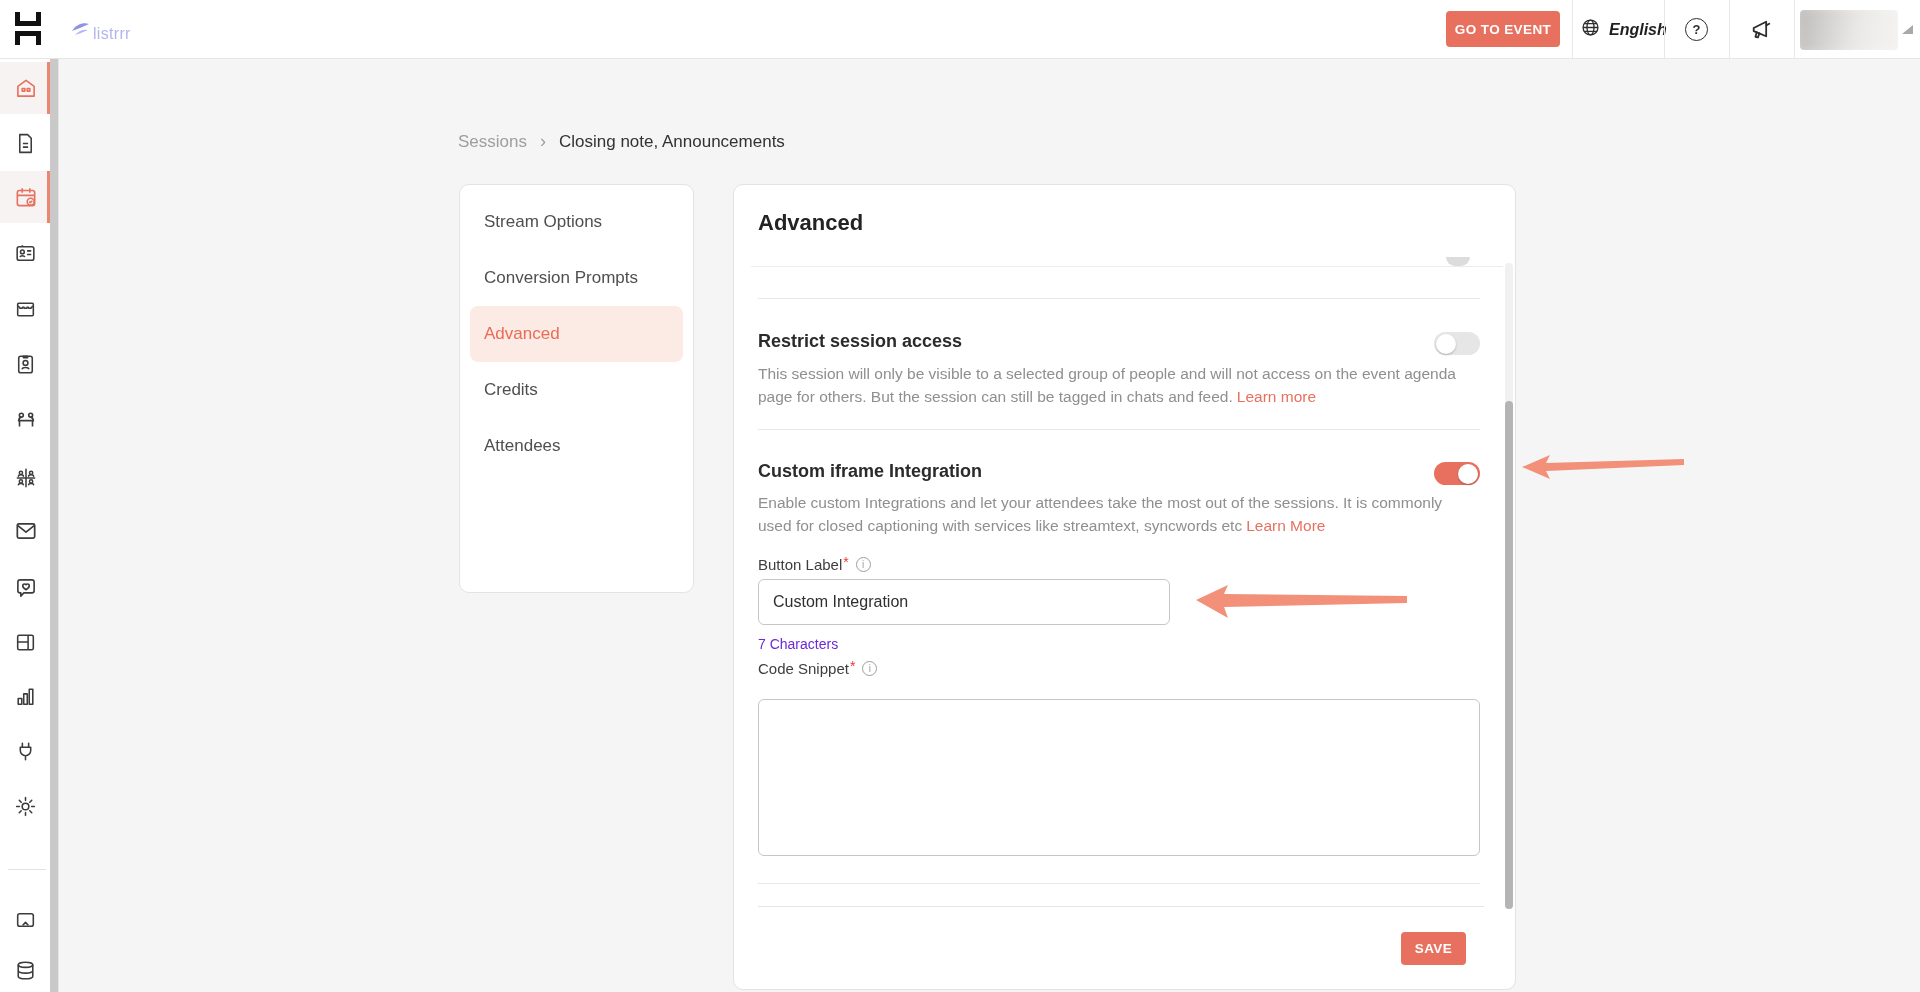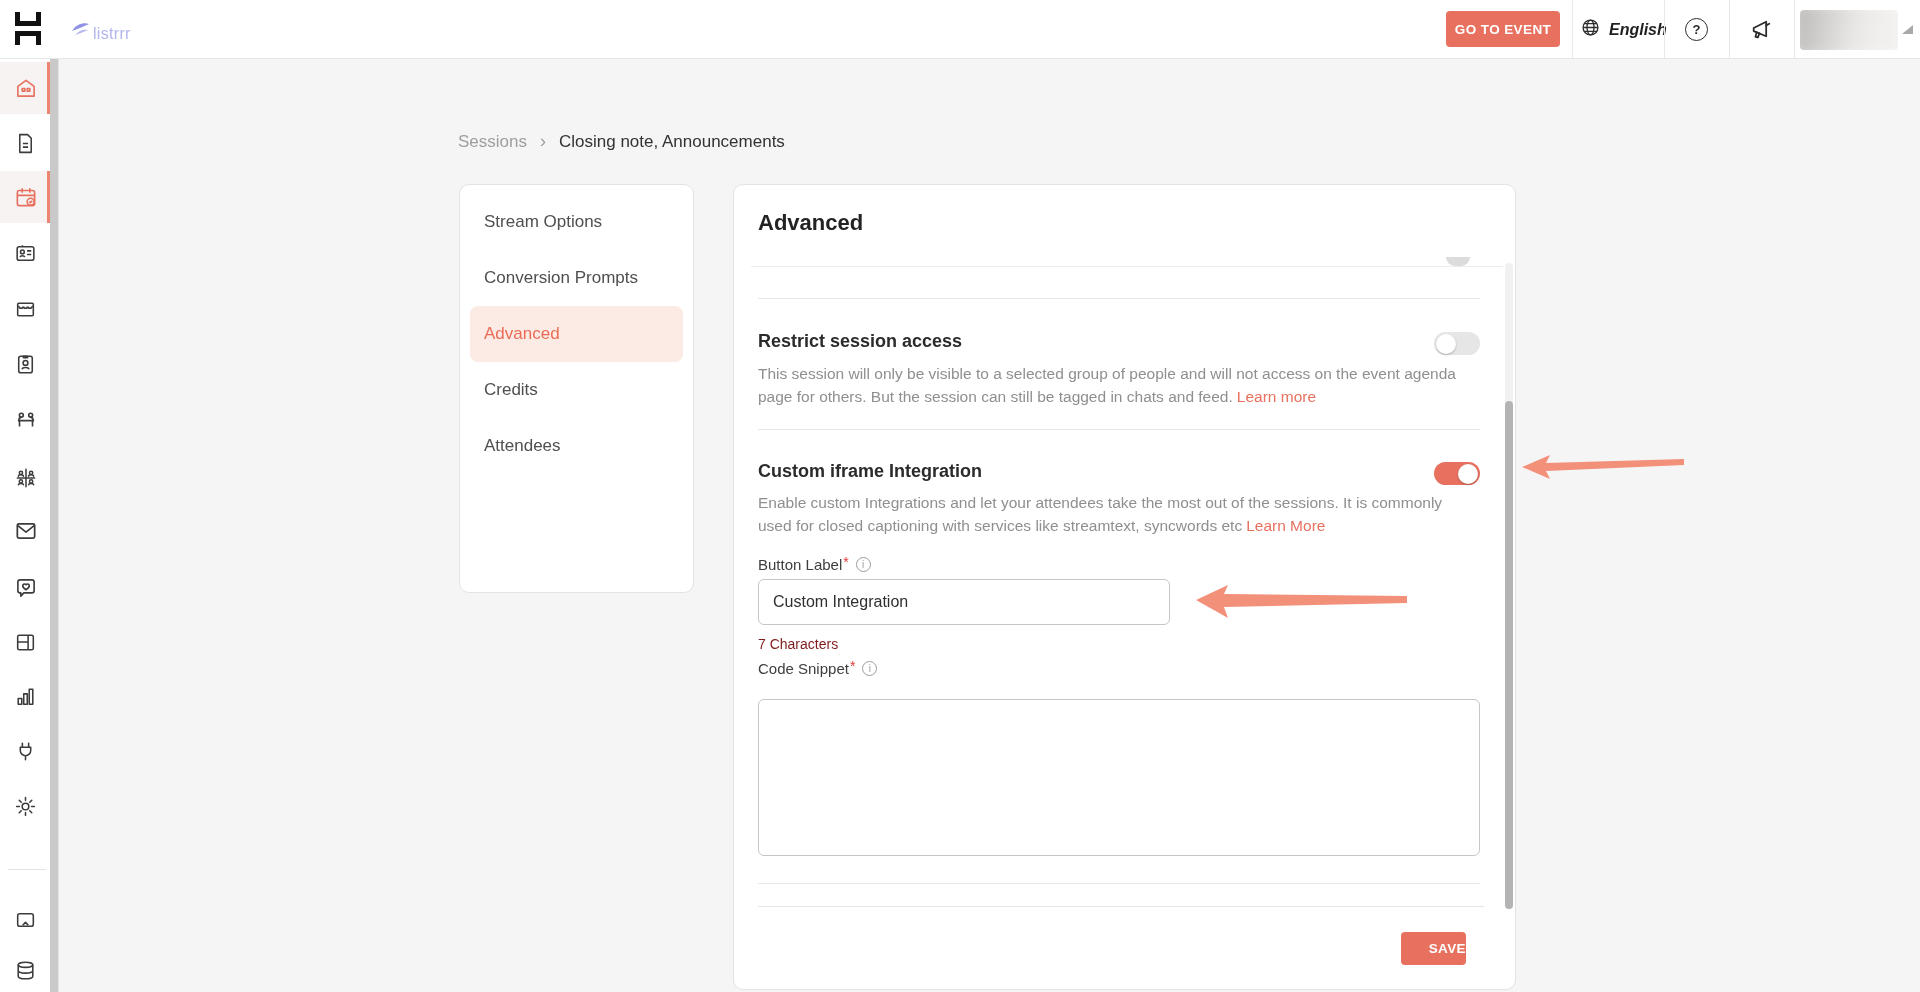--- a/index.html
+++ b/index.html
@@ -71,27 +71,27 @@
   .toggle.on { background:#e8705f; }
   .toggle.on .knob { left:24px; }
 
   .field-label { position:absolute; left:24px; display:flex; align-items:center; gap:7px; font-size:15px; color:#3e3e3e; }
   .req { color:#e53935; font-size:14px; margin-left:1px; position:relative; top:-3px; }
   .info-icon { width:15px; height:15px; border:1.4px solid #9e9e9e; border-radius:50%; color:#9e9e9e; font-size:10px;
     display:inline-flex; align-items:center; justify-content:center; font-style:normal; }
 
   .text-input { position:absolute; left:24px; top:394px; width:412px; height:46px; border:1px solid #c6c6c6; border-radius:6px;
     padding:0 14px; font-family:inherit; font-size:16px; color:#2f2f2f; background:#fff; outline:none; }
-  .char-counter { position:absolute; left:24px; top:451px; font-size:14px; color:#7f1d1d; }
+  .char-counter { position:absolute; left:24px; top:451px; font-size:14px; color:#6d28d9; }
   .code-area { position:absolute; left:24px; top:514px; width:722px; height:157px; border:1px solid #c6c6c6; border-radius:6px;
     font-family:inherit; font-size:16px; color:#2f2f2f; padding:10px 14px; resize:none; outline:none; background:#fff; }
 
   .footer-div { position:absolute; left:24px; top:721px; width:726px; height:1px; background:#e5e5e5; }
   .save-btn { position:absolute; left:667px; top:747px; width:65px; height:33px; background:#e8705f; border:none; border-radius:4px;
-    color:#fff; font-family:inherit; font-size:13.5px; font-weight:bold; letter-spacing:.4px; cursor:pointer;text-align:right; }
+    color:#fff; font-family:inherit; font-size:13.5px; font-weight:bold; letter-spacing:.4px; cursor:pointer; }
 
   .card-scroll-track { position:absolute; left:771px; top:78px; width:8px; height:646px; background:#f1f1f1; border-radius:4px; }
   .card-scroll-thumb { position:absolute; left:771px; top:216px; width:8px; height:508px; background:#b4b4b4; border-radius:4px; cursor:pointer; }
 
   #arrow-overlay { position:absolute; inset:0; width:1920px; height:992px; pointer-events:none; z-index:40; }
 </style>
 </head>
 <body>
 
 <div id="app">

